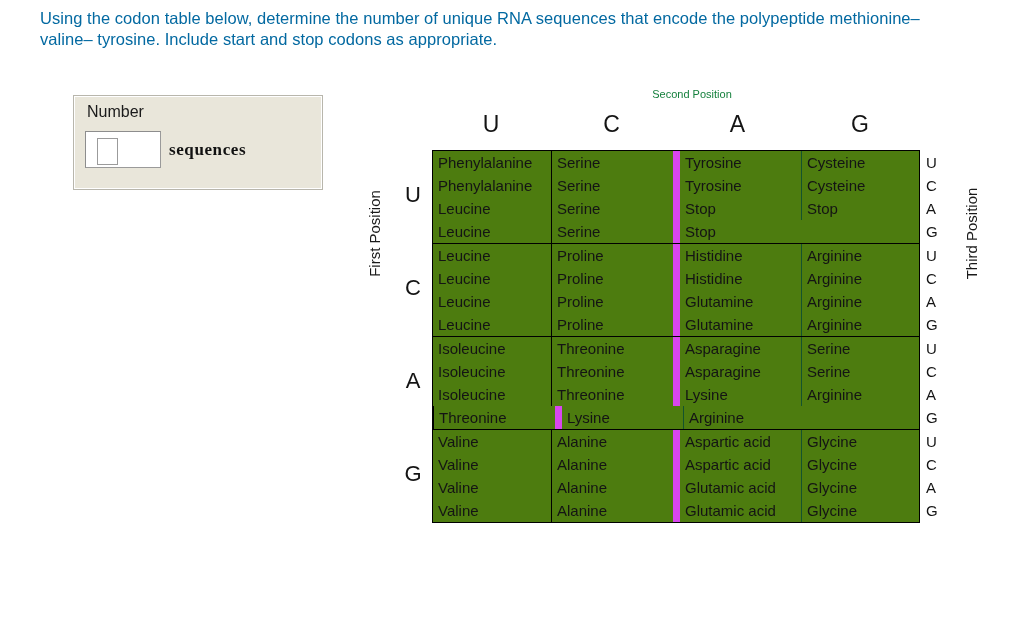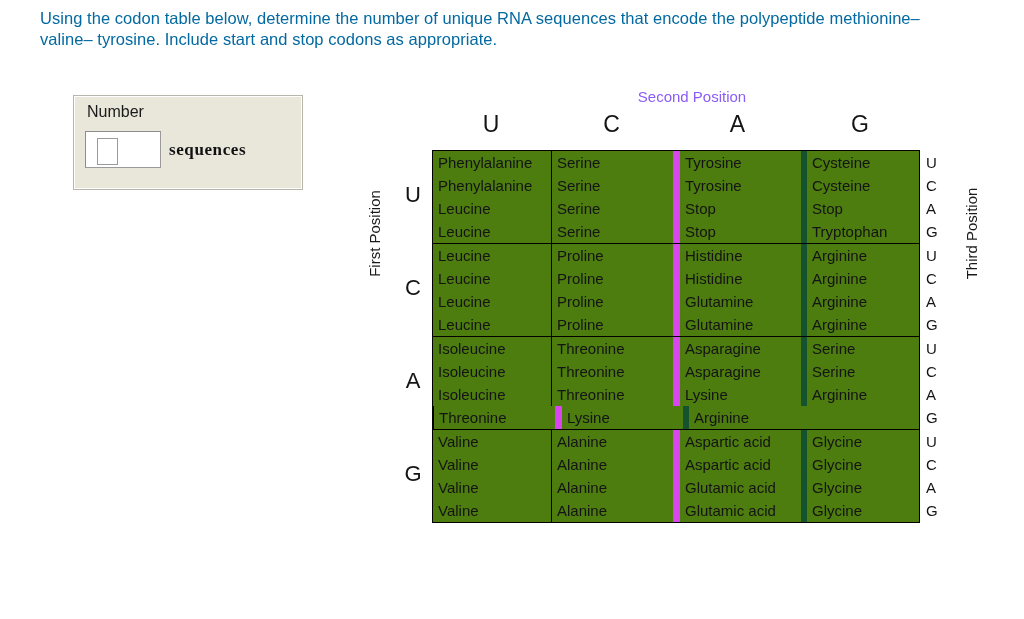--- a/index.html
+++ b/index.html
@@ -32,20 +32,21 @@
   
   #answer-panel {
     position: absolute;
     left: 73px;
     top: 95px;
     width: 228px;
     height: 93px;
     background: #e9e6da;
     border: 1px solid #b8b6ac;
     box-shadow: 0 0 0 1px #ffffff inset;
+    padding-left: 20px;
   }
   #answer-label {
     position: absolute;
     left: 13px;
     top: 7px;
     font-size: 16px;
     color: #1a1a1a;
   }
   #answer-input-box {
     position: absolute;
@@ -86,22 +87,22 @@
     width: 665px;
     height: 450px;
   }
 
   #second-position-label {
     position: absolute;
     left: 252px;
     top: 3px;
     width: 200px;
     text-align: center;
-    font-size: 15px;
-    color: #8b5cf6;
+    font-size: 11px;
+    color: #15803d;
   }
 
   #first-position-label {
     position: absolute;
     left: -31px;
     top: 140px;
     width: 130px;
     text-align: center;
     font-size: 15px;
     color: #1a1a1a;
@@ -164,21 +165,21 @@
     padding-left: 5px;
     box-sizing: border-box;
     height: 23px;
     line-height: 23px;
     white-space: nowrap;
     overflow: hidden;
   }
   #codon-grid .cell.c0 { width: 118px; }
   #codon-grid .cell.c1 { width: 122px; border-left: 1px solid #000000; }
   #codon-grid .cell.c2 { width: 128px; border-left: 7px solid #d946ef; }
-  #codon-grid .cell.c3 { width: 115px; border-left: 6px solid #14532d; }
+  #codon-grid .cell.c3 { width: 115px; border-left: 1px solid #14532d; }
 
   
   .row-label {
     position: absolute;
     left: 60px;
     width: 26px;
     text-align: center;
     font-size: 22px;
     color: #141414;
   }
@@ -244,21 +245,20 @@
         <div class="row">
           <div class="cell c0">Leucine</div>
           <div class="cell c1">Serine</div>
           <div class="cell c2">Stop</div>
           <div class="cell c3">Stop</div>
         </div>
         <div class="row">
           <div class="cell c0">Leucine</div>
           <div class="cell c1">Serine</div>
           <div class="cell c2">Stop</div>
-          <div class="cell c3">Tryptophan</div>
         </div>
       </div>
       <div class="block">
         <div class="row">
           <div class="cell c0">Leucine</div>
           <div class="cell c1">Proline</div>
           <div class="cell c2">Histidine</div>
           <div class="cell c3">Arginine</div>
         </div>
         <div class="row">

